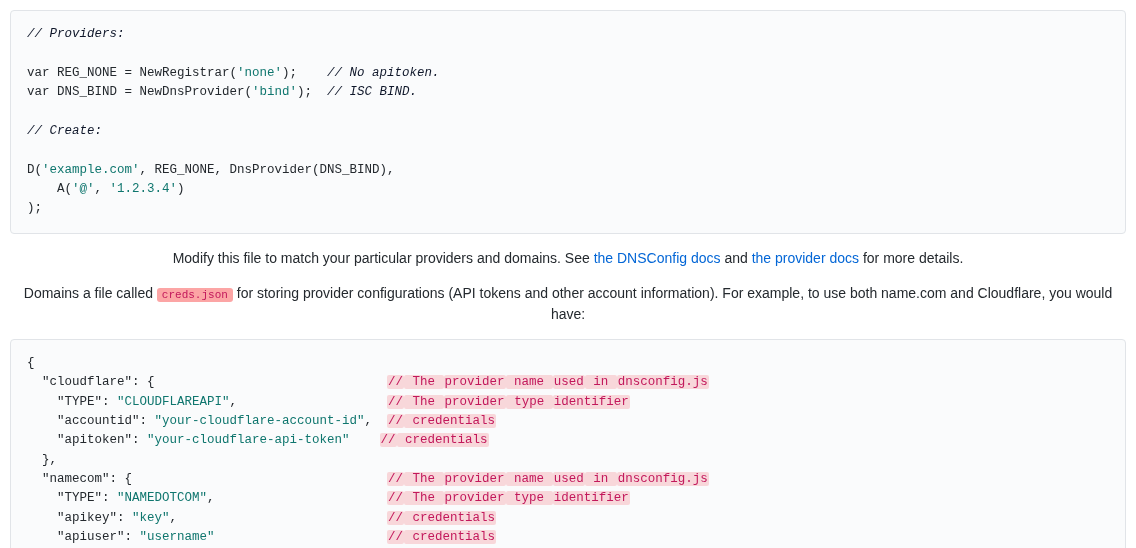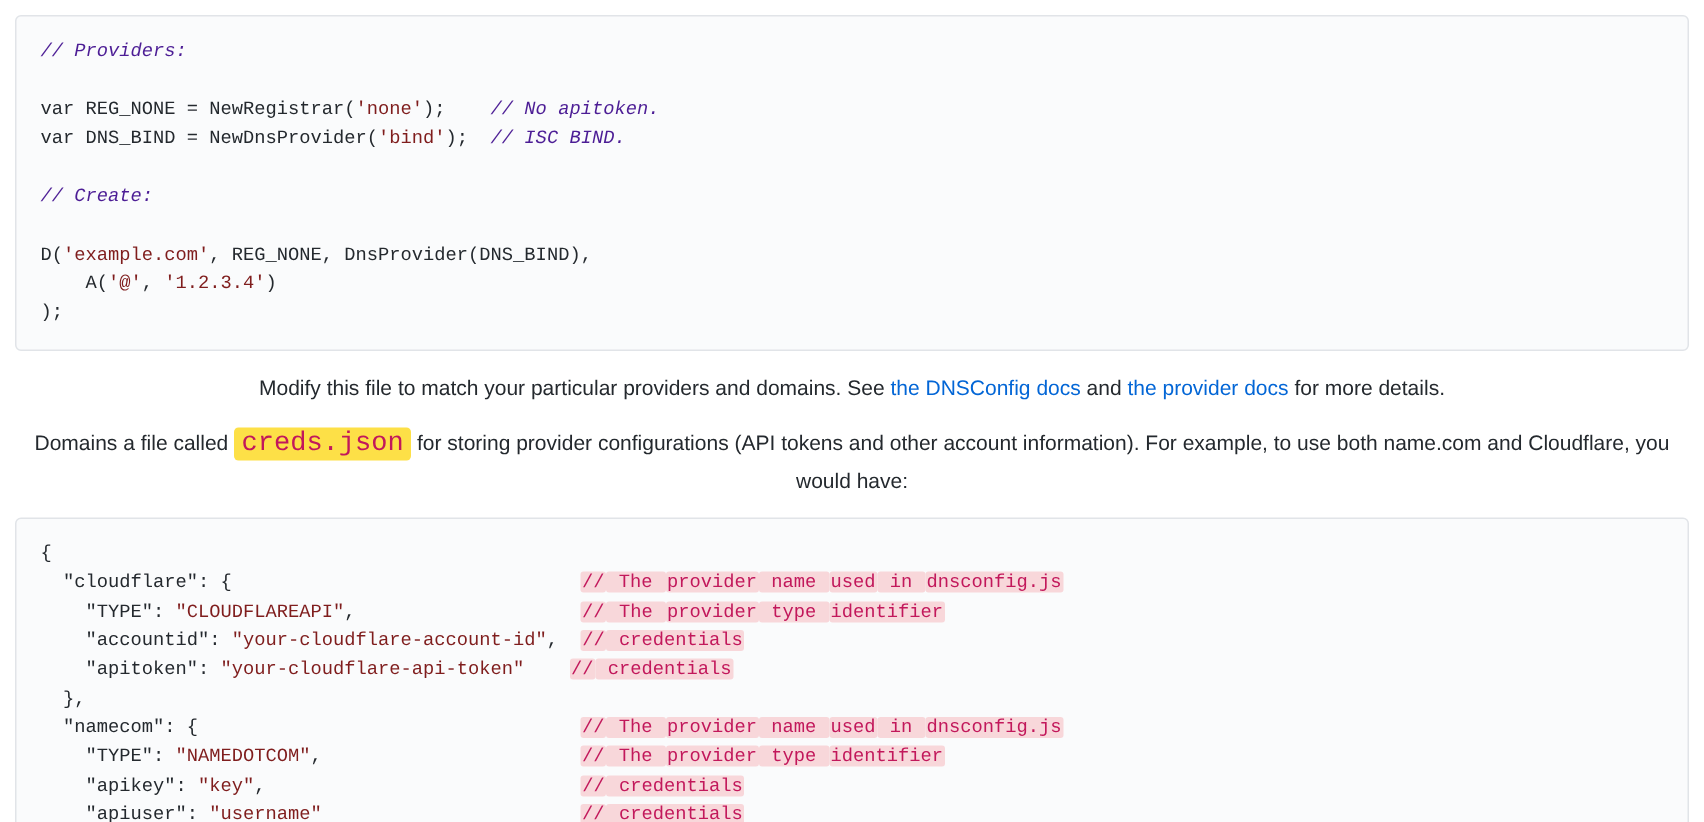--- a/index.html
+++ b/index.html
@@ -17,29 +17,29 @@
     border-radius: 4px;
     padding: 14px 16px;
     font-family: SFMono-Regular, Consolas, "Liberation Mono", Menlo, monospace;
     font-size: 12.5px;
     line-height: 1.55;
     white-space: pre;
     color: #24292e;
     overflow-x: auto;
     margin-bottom: 14px;
   }
-  .cm { color: #4c1d95; font-style: italic; }
-  .str { color: #7f1d1d; }
+  .cm { color: #0f172a; font-style: italic; }
+  .str { color: #0f766e; }
   .err { background: #f8d7da; color: #c2185b; padding: 0 1px; border-radius: 2px; }
   p { margin: 0 0 14px 0; text-align: center; }
   a { color: #0366d6; text-decoration: none; }
   code.inline {
     font-family: SFMono-Regular, Consolas, "Liberation Mono", Menlo, monospace;
-    font-size: 18px;
-    background: #fde047;
+    font-size: 11px;
+    background: #fca5a5;
     color: #c2185b;
     padding: 1px 5px;
     border-radius: 3px;
   }
 </style>
 </head>
 <body>
 
 <div class="codeblock"><span class="cm">// Providers:</span>
 

